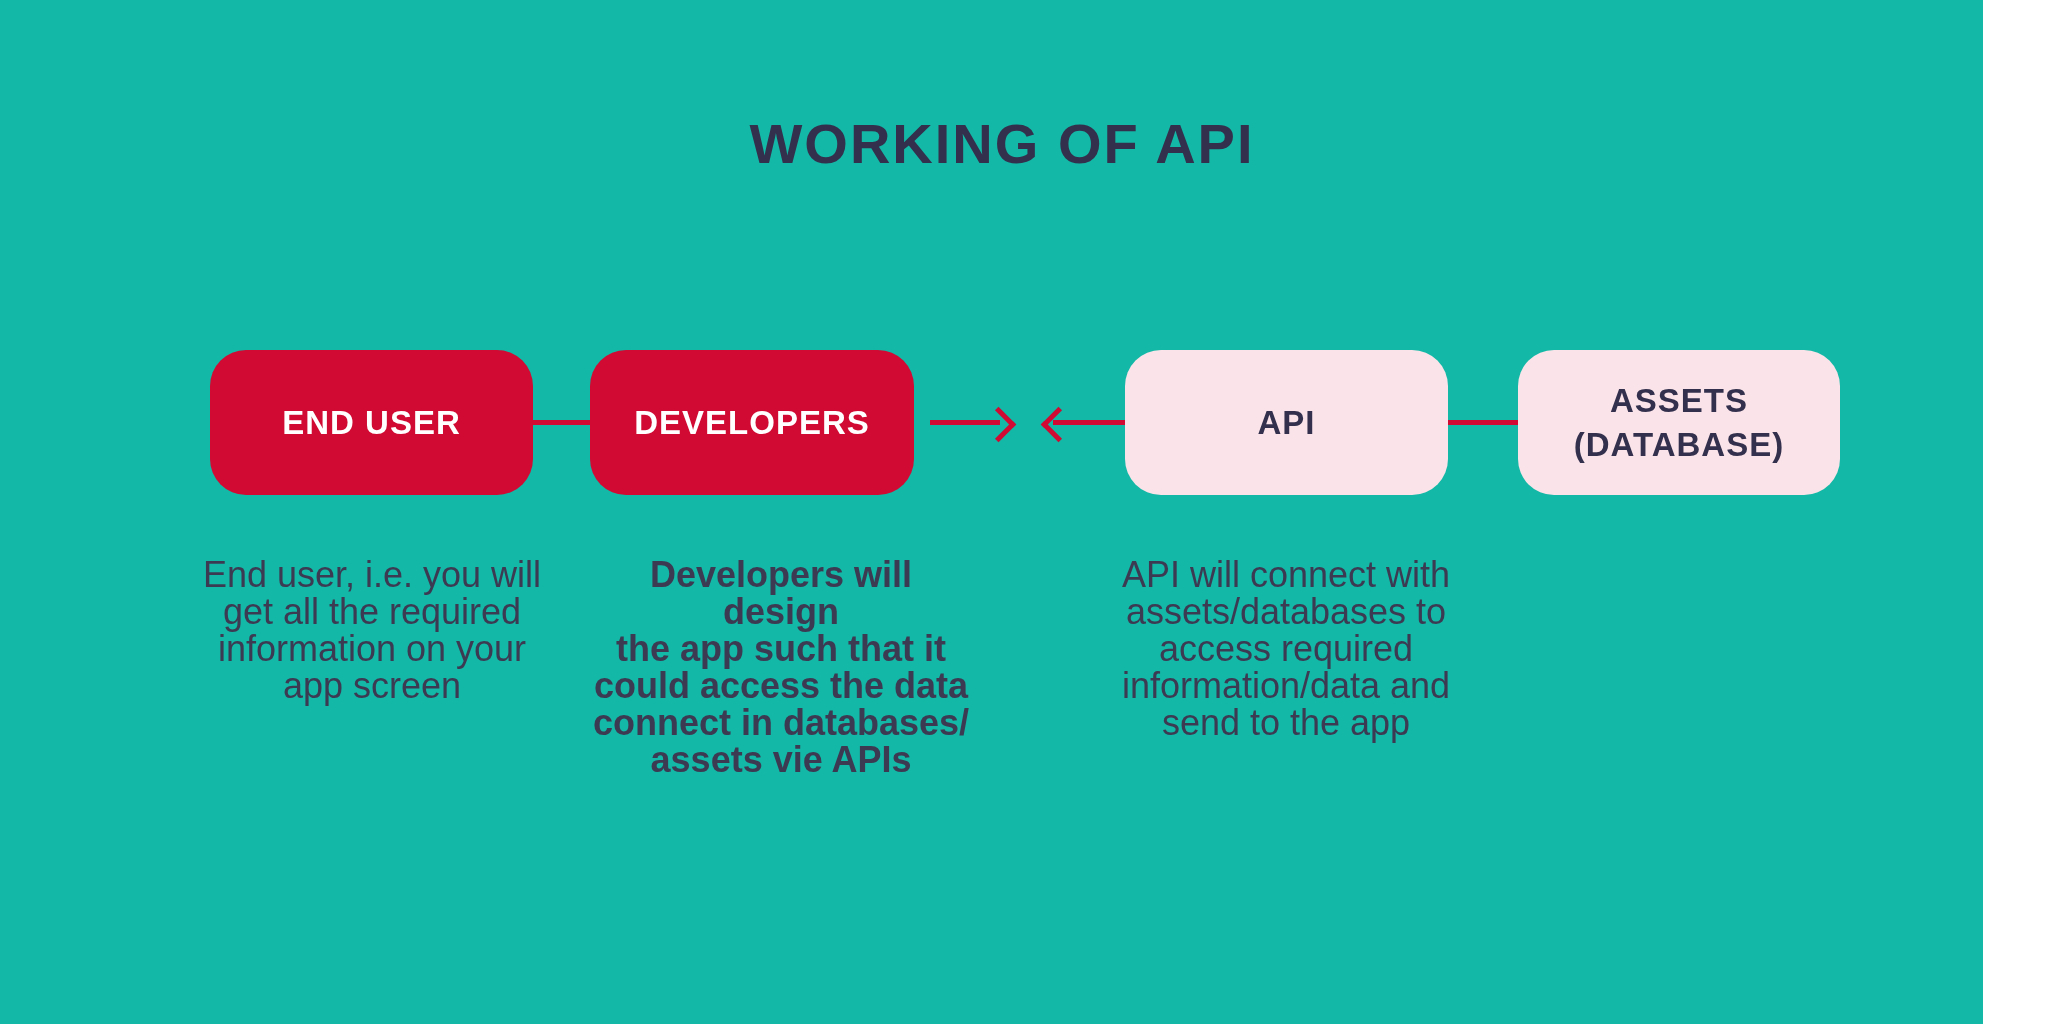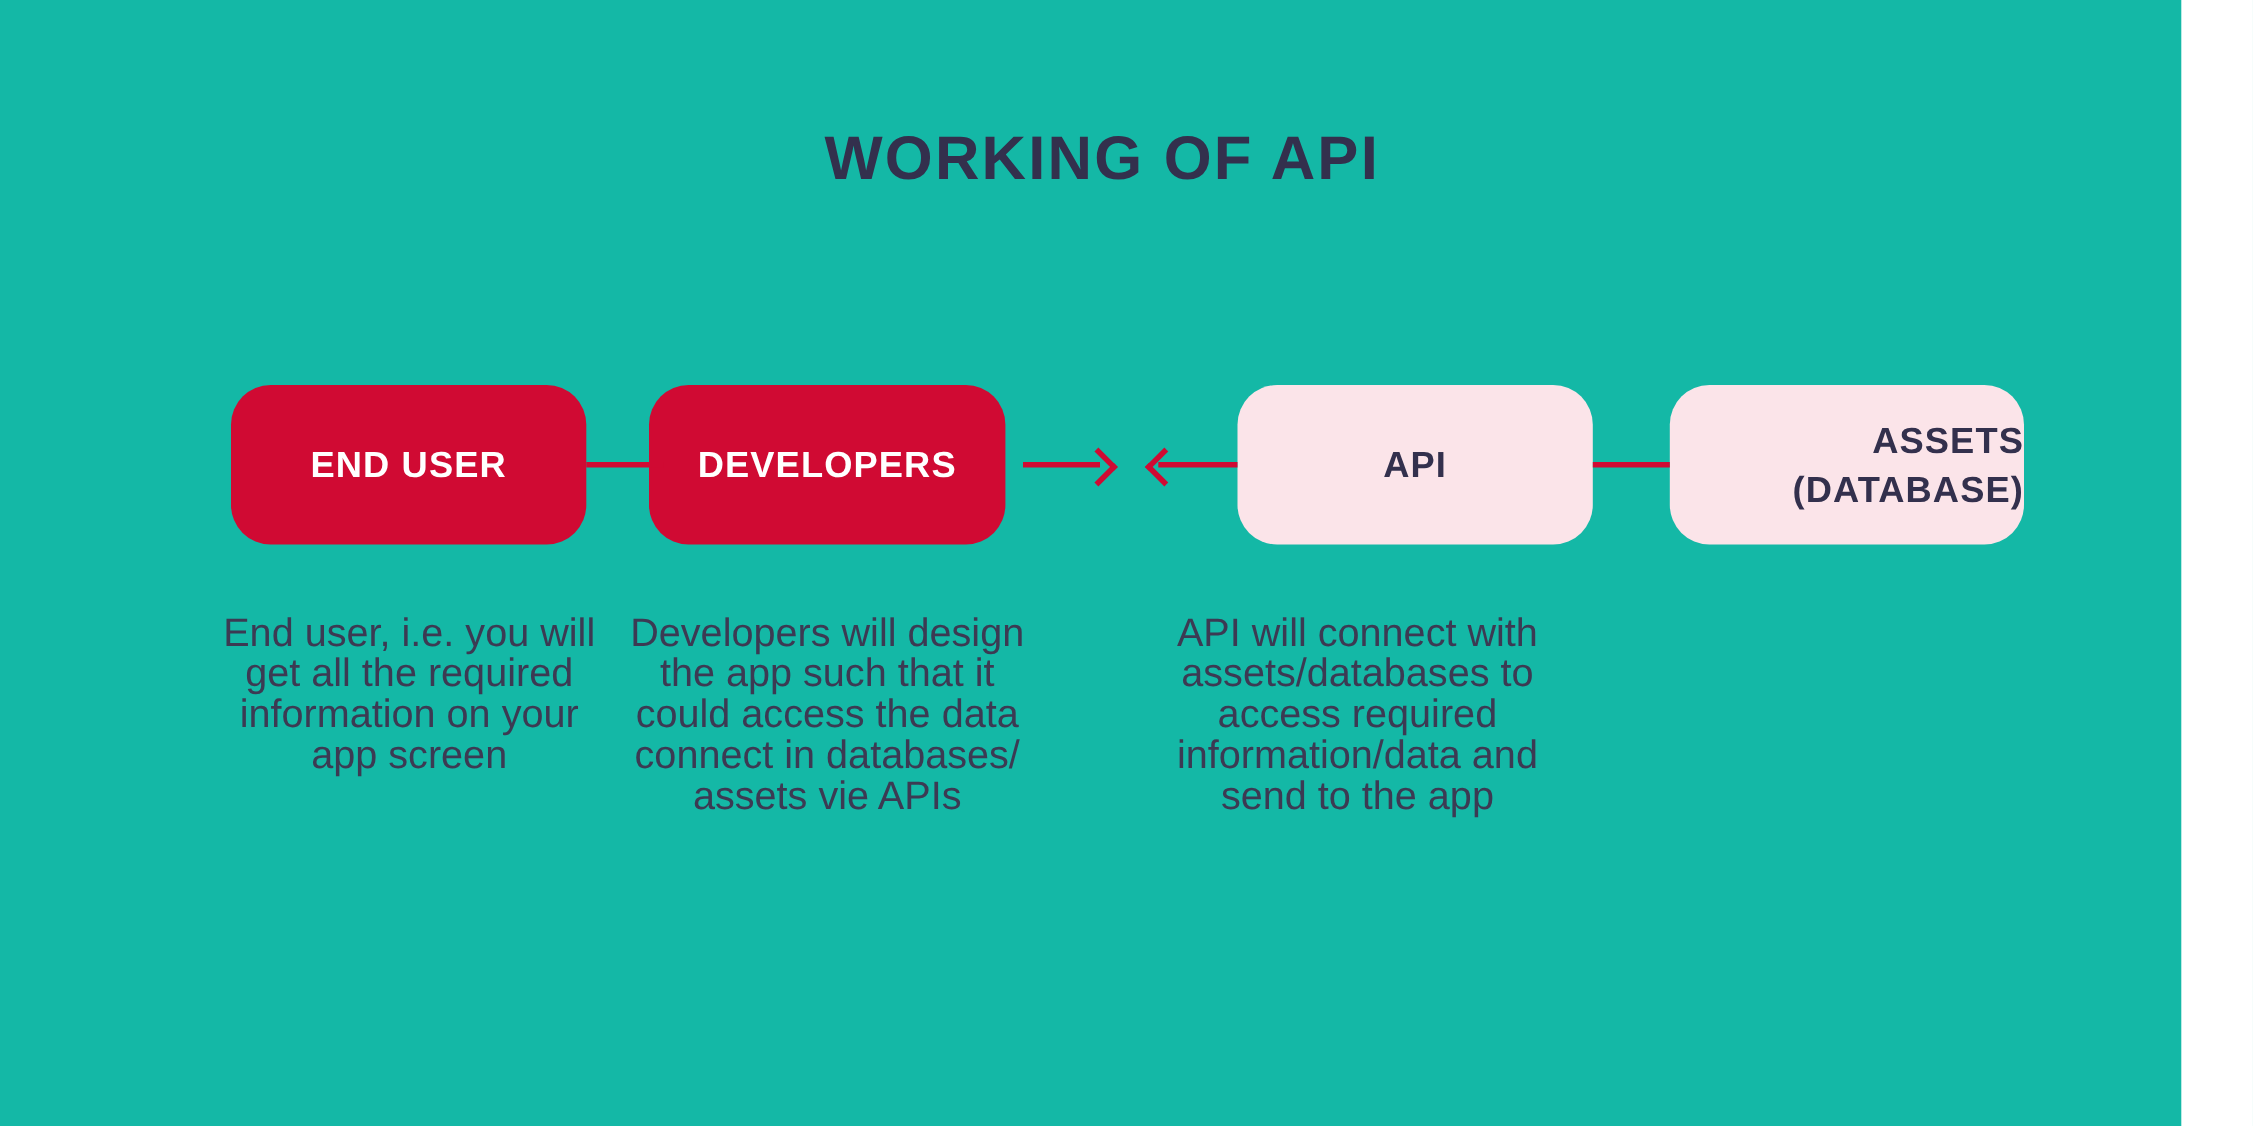--- a/index.html
+++ b/index.html
@@ -16,21 +16,21 @@
     position:absolute;top:350px;height:145px;border-radius:36px;
     display:flex;flex-direction:column;align-items:center;justify-content:center;
     font-weight:700;font-size:33px;letter-spacing:1px;text-align:center;
   }
   .box.solid{background:#d00a33;color:#ffffff;}
   .box.tint{background:#fbe4e9;color:#33304d;}
   .box .label-line{line-height:44px;}
   .box-end-user{left:210px;width:323px;align-items:center;}
   .box-developers{left:590px;width:324px;}
   .box-api{left:1125px;width:323px;}
-  .box-assets{left:1518px;width:322px;align-items:flex-end;}
+  .box-assets{left:1518px;width:322px;}
   .connector{
     position:absolute;top:420px;height:5px;background:#d00a33;
   }
   .conn-1{left:533px;width:70px;}
   .conn-2{left:1448px;width:70px;}
   .arrow-shaft-right{left:930px;width:70px;}
   .arrow-shaft-left{left:1053px;width:72px;}
   .chevron{
     position:absolute;width:20px;height:20px;top:412px;
   }
@@ -40,22 +40,22 @@
   }
   .chevron.left{
     left:1046px;border-bottom:5px solid #d00a33;border-left:5px solid #d00a33;
     transform:rotate(45deg);
   }
   .desc{
     position:absolute;top:556px;width:380px;text-align:center;
     font-size:36px;line-height:37px;color:#3c3a53;font-weight:400;
   }
   .desc-end-user{left:182px;}
-  .desc-developers{left:562px;}
-  .desc-api{left:1044px;}
+  .desc-developers{left:591px;font-weight:bold;}
+  .desc-api{left:1096px;}
   .desc-assets{left:1488px;}
 </style>
 </head>
 <body>
 
 <div class="canvas">
 
   <h1 class="title">WORKING OF API</h1>
 
   <div class="box solid box-end-user">

